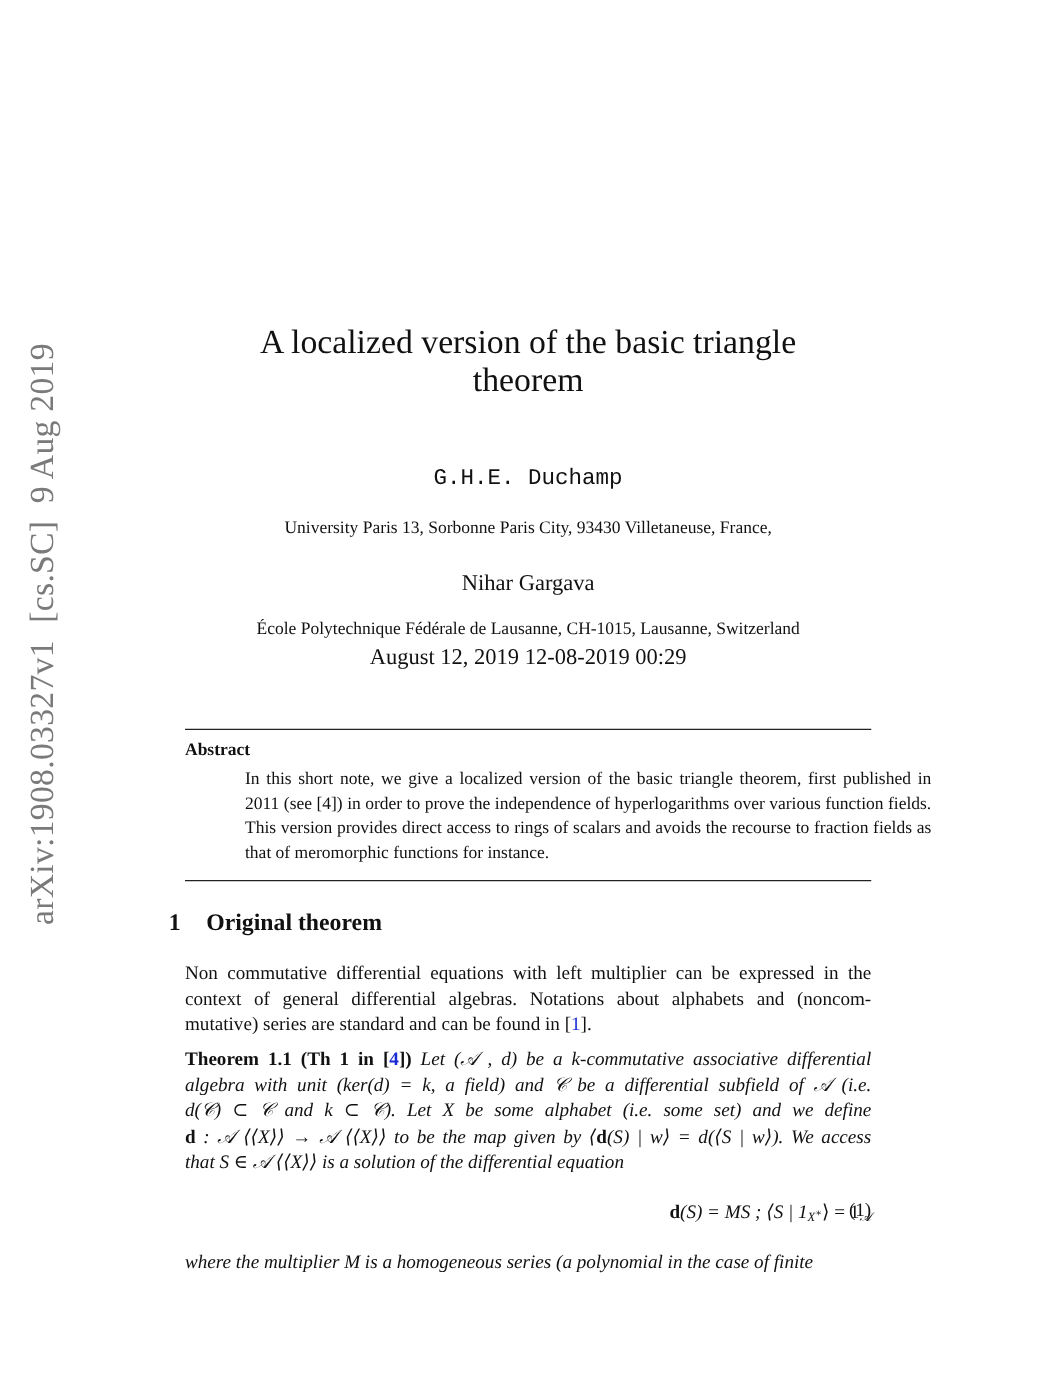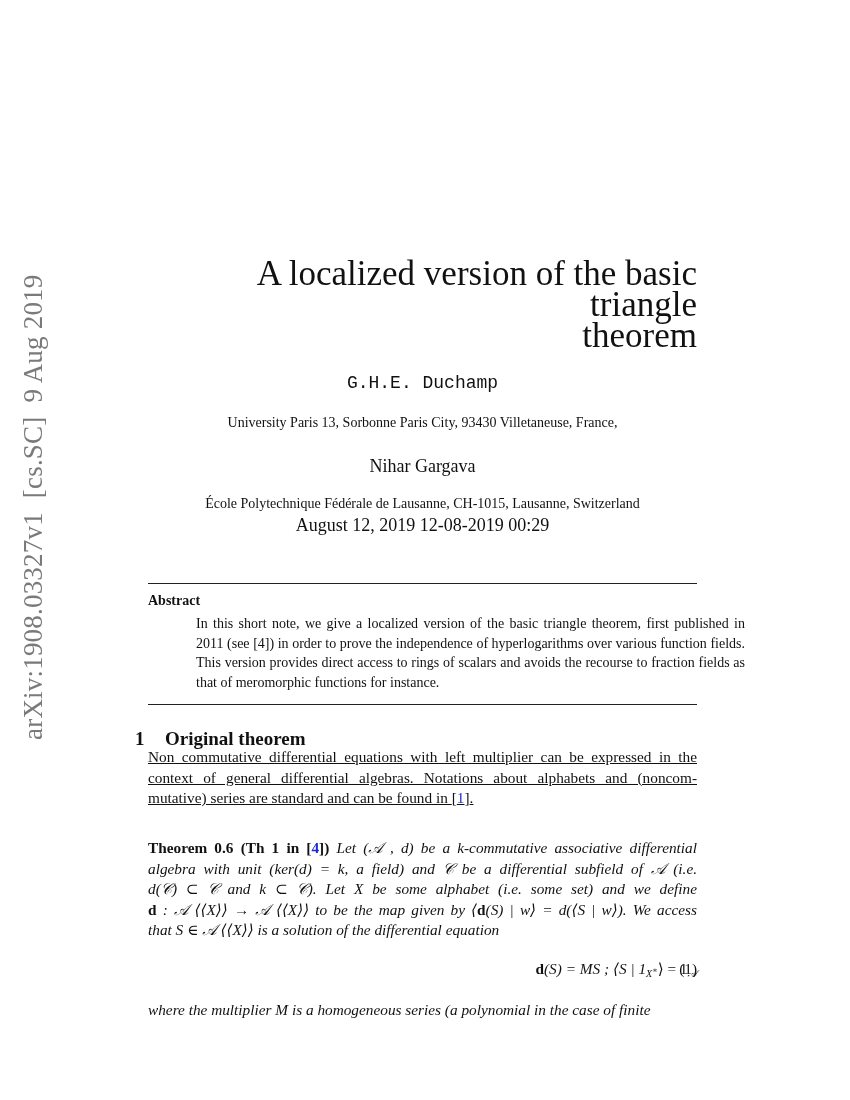--- a/index.html
+++ b/index.html
@@ -8,21 +8,21 @@
     font-family: "Liberation Serif", "DejaVu Serif", serif; color: #111;
   }
   .arxiv-stamp {
     position: absolute; left: 18px; top: 740px;
     transform-origin: 0 0; transform: rotate(-90deg);
     font-size: 27px; color: #7a7a7a; white-space: nowrap; letter-spacing: 0.2px;
   }
   .arxiv-stamp span { margin-right: 14px; }
   .title {
     position: absolute; left: 148px; width: 549px; top: 258px;
-    text-align: right; font-size: 35px; line-height: 31px;
+    text-align: center; font-size: 27px; line-height: 31px;
   }
   .author { position: absolute; left: 148px; width: 549px; text-align: center; font-size: 18px; }
   .affil { position: absolute; left: 100px; width: 645px; text-align: center; font-size: 14px; }
   .date { position: absolute; left: 148px; width: 549px; text-align: center; font-size: 18px; }
   .rule { position: absolute; left: 148px; width: 549px; height: 0; border-top: 1.3px solid #222; }
   .abstract-head { position: absolute; left: 148px; top: 593px; font-size: 14px; font-weight: bold; }
   .abstract-body {
     position: absolute; left: 148px; width: 549px; top: 614px;
     font-size: 14px; line-height: 19.5px; text-align: justify; margin-left: 48px;
   }
@@ -65,28 +65,28 @@
 
 <div class="rule" style="top:583px;"></div>
 <div class="abstract-head">Abstract</div>
 <div class="abstract-body">In this short note, we give a localized version of the basic triangle theorem, first published in 2011 (see [4]) in order to prove the independence of hyperlogarithms over various function fields. This version provides direct access to rings of scalars and avoids the recourse to fraction fields as that of meromorphic functions for instance.</div>
 <div class="rule" style="top:704px;"></div>
 
 <div class="section-title">
   <span class="num">1</span><span>Original theorem</span>
 </div>
 
-<div class="para" style="top:747px;text-decoration:underline;">
+<div class="para" style="top:769px;">
   <span class="line">Non commutative differential equations with left multiplier can be expressed in the</span>
   <span class="line">context of general differential algebras. Notations about alphabets and (noncom-</span>
   <span class="line last"><span>mutative) series are standard and can be found in </span><span>[</span><span class="cite">1</span><span>]</span><span>.</span></span>
 </div>
 
 <div class="para theorem" style="top:838px;">
-  <span class="line"><span class="bold">Theorem 0.6 (Th 1 in [</span><span class="bold cite">4</span><span class="bold">])</span><span> Let (𝒜 , d) be a k-commutative associative differential</span></span>
+  <span class="line"><span class="bold">Theorem 1.1 (Th 1 in [</span><span class="bold cite">4</span><span class="bold">])</span><span> Let (𝒜 , d) be a k-commutative associative differential</span></span>
   <span class="line">algebra with unit (ker(d) = k, a field) and 𝒞 be a differential subfield of 𝒜 (i.e.</span>
   <span class="line">d(𝒞) ⊂ 𝒞 and k ⊂ 𝒞). Let X be some alphabet (i.e. some set) and we define</span>
   <span class="line"><span class="bold">d</span><span> : 𝒜 ⟨⟨X⟩⟩ → 𝒜 ⟨⟨X⟩⟩ to be the map given by ⟨</span><span class="bold">d</span><span>(S) | w⟩ = d(⟨S | w⟩). We access</span></span>
   <span class="line last">that S ∈ 𝒜 ⟨⟨X⟩⟩ is a solution of the differential equation</span>
 </div>
 
 <div class="equation">
   <span class="bold">d</span><span>(S) = MS ; ⟨S | 1</span><span class="sub"><span>X</span><span class="sup">∗</span></span><span class="upright">⟩ = 1</span><span class="sub">𝒜</span>
   <span class="eq-num">(1)</span>
 </div>

